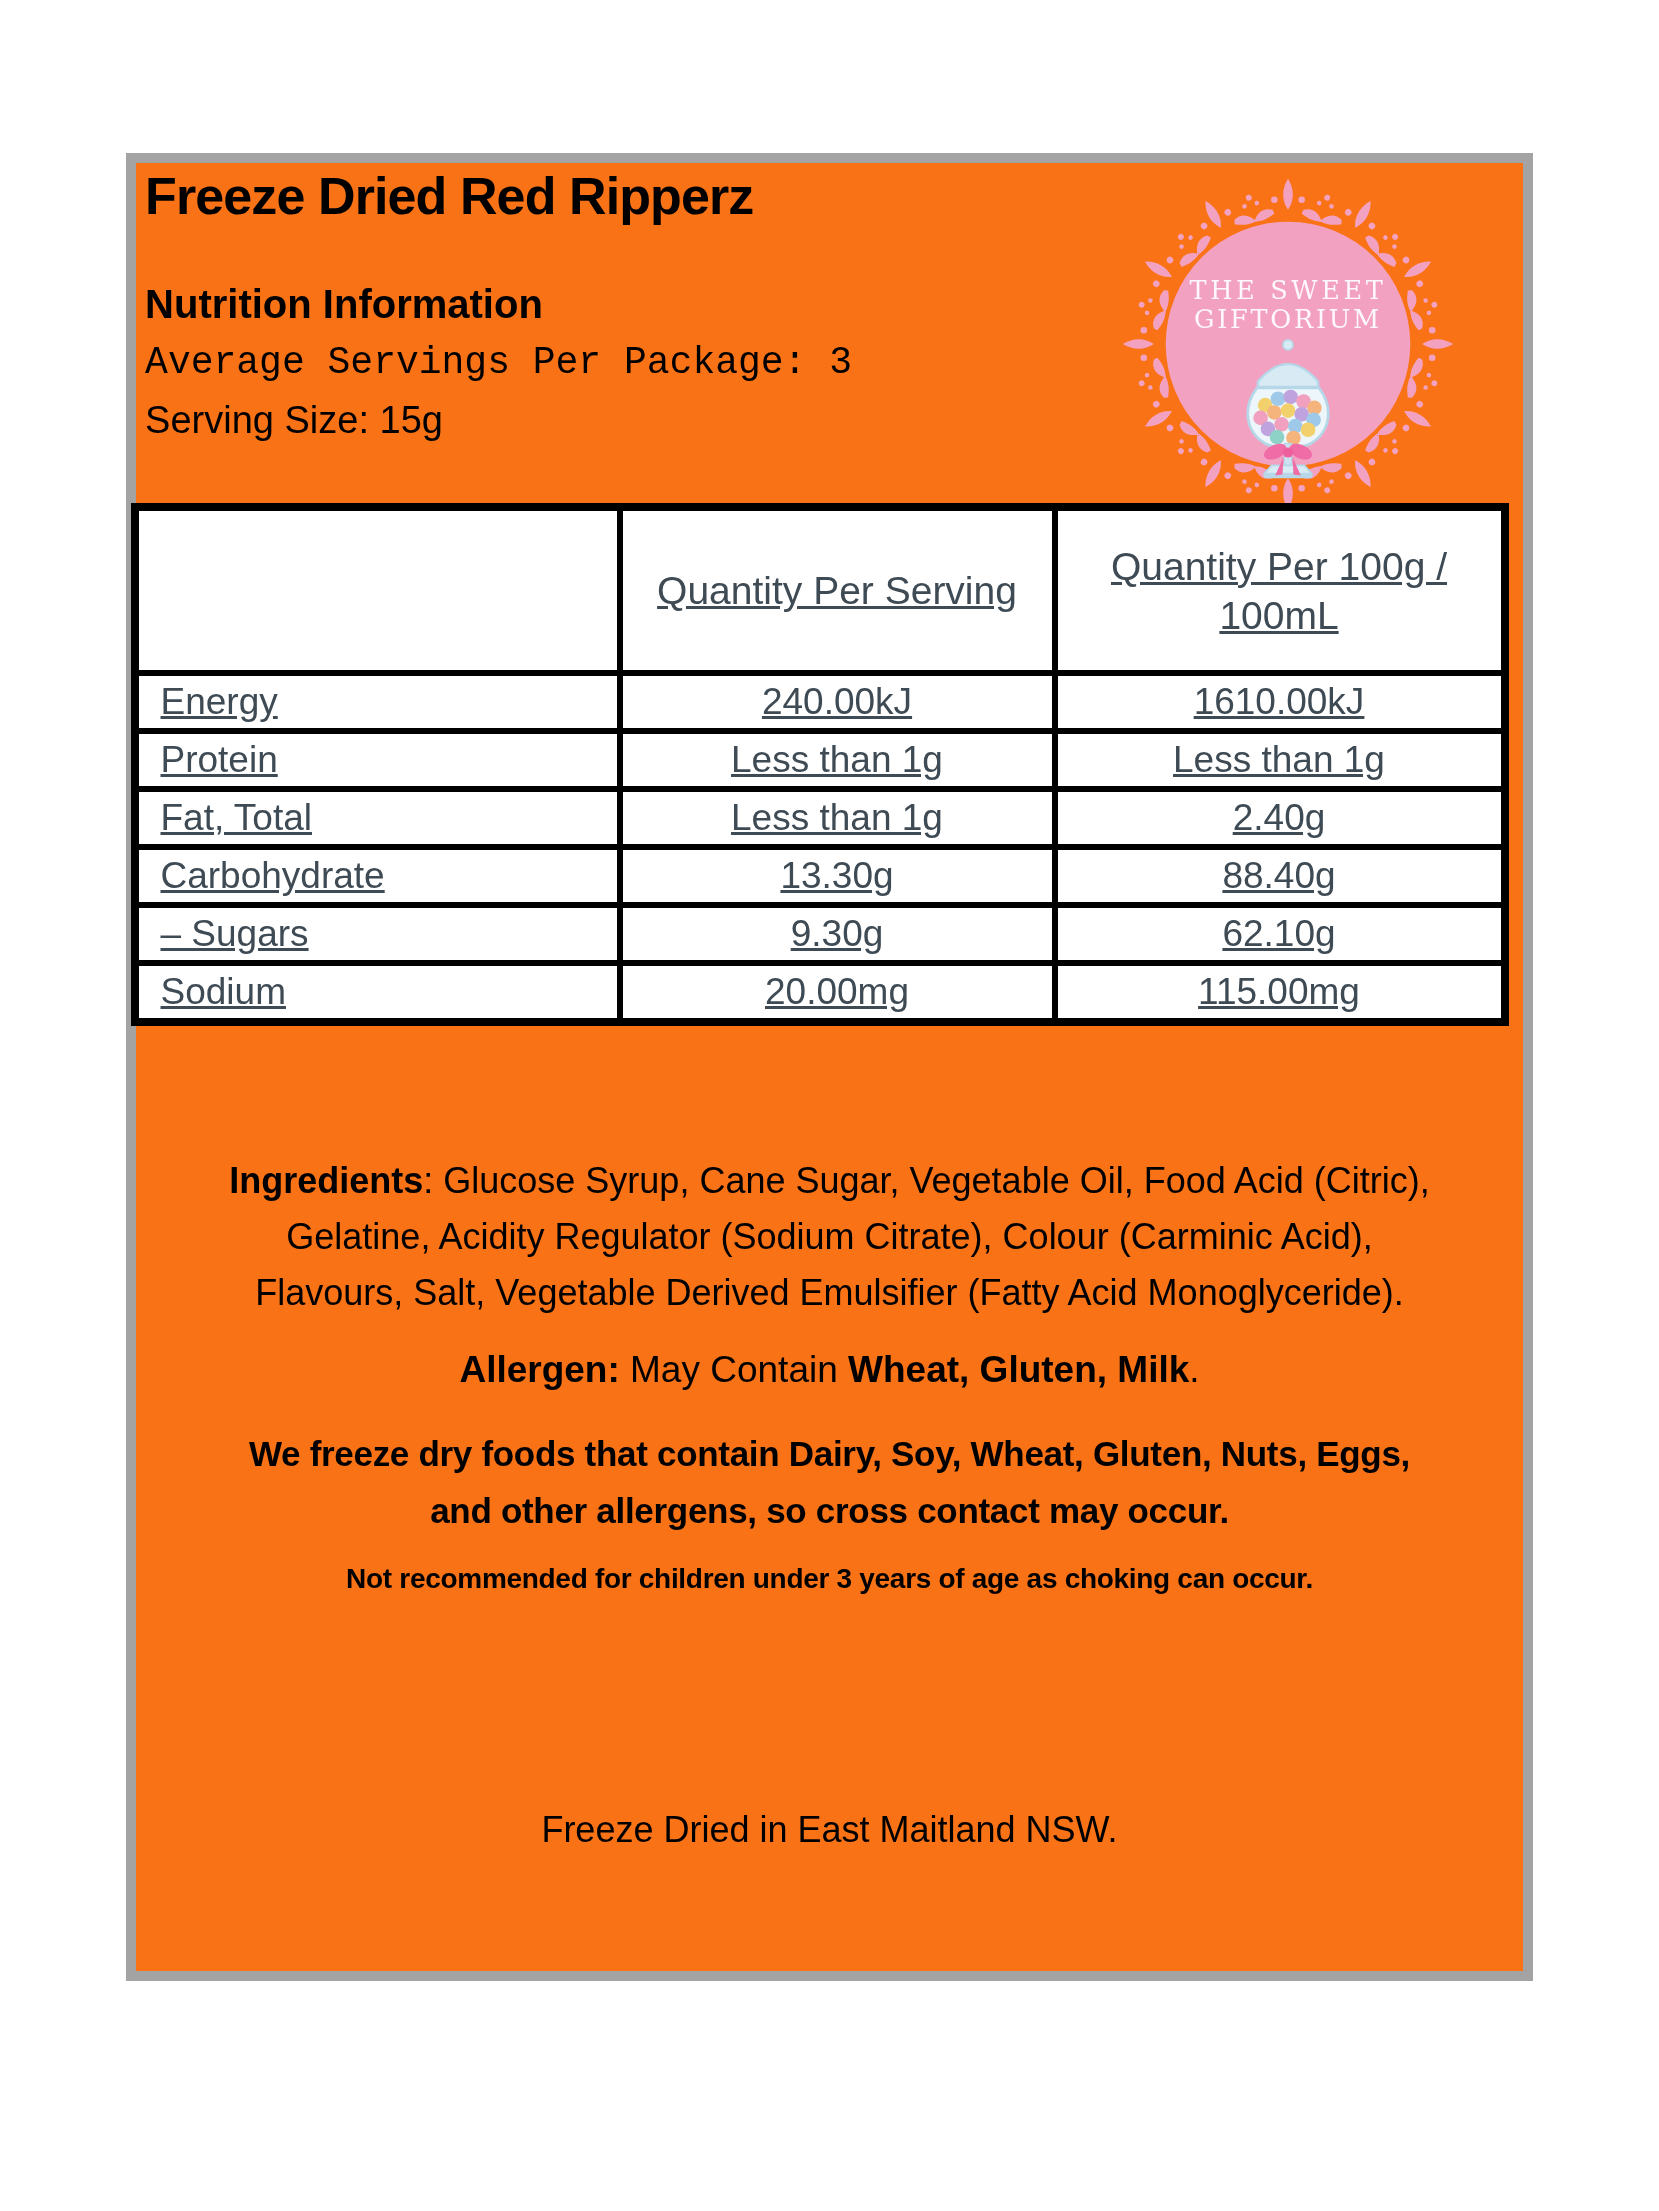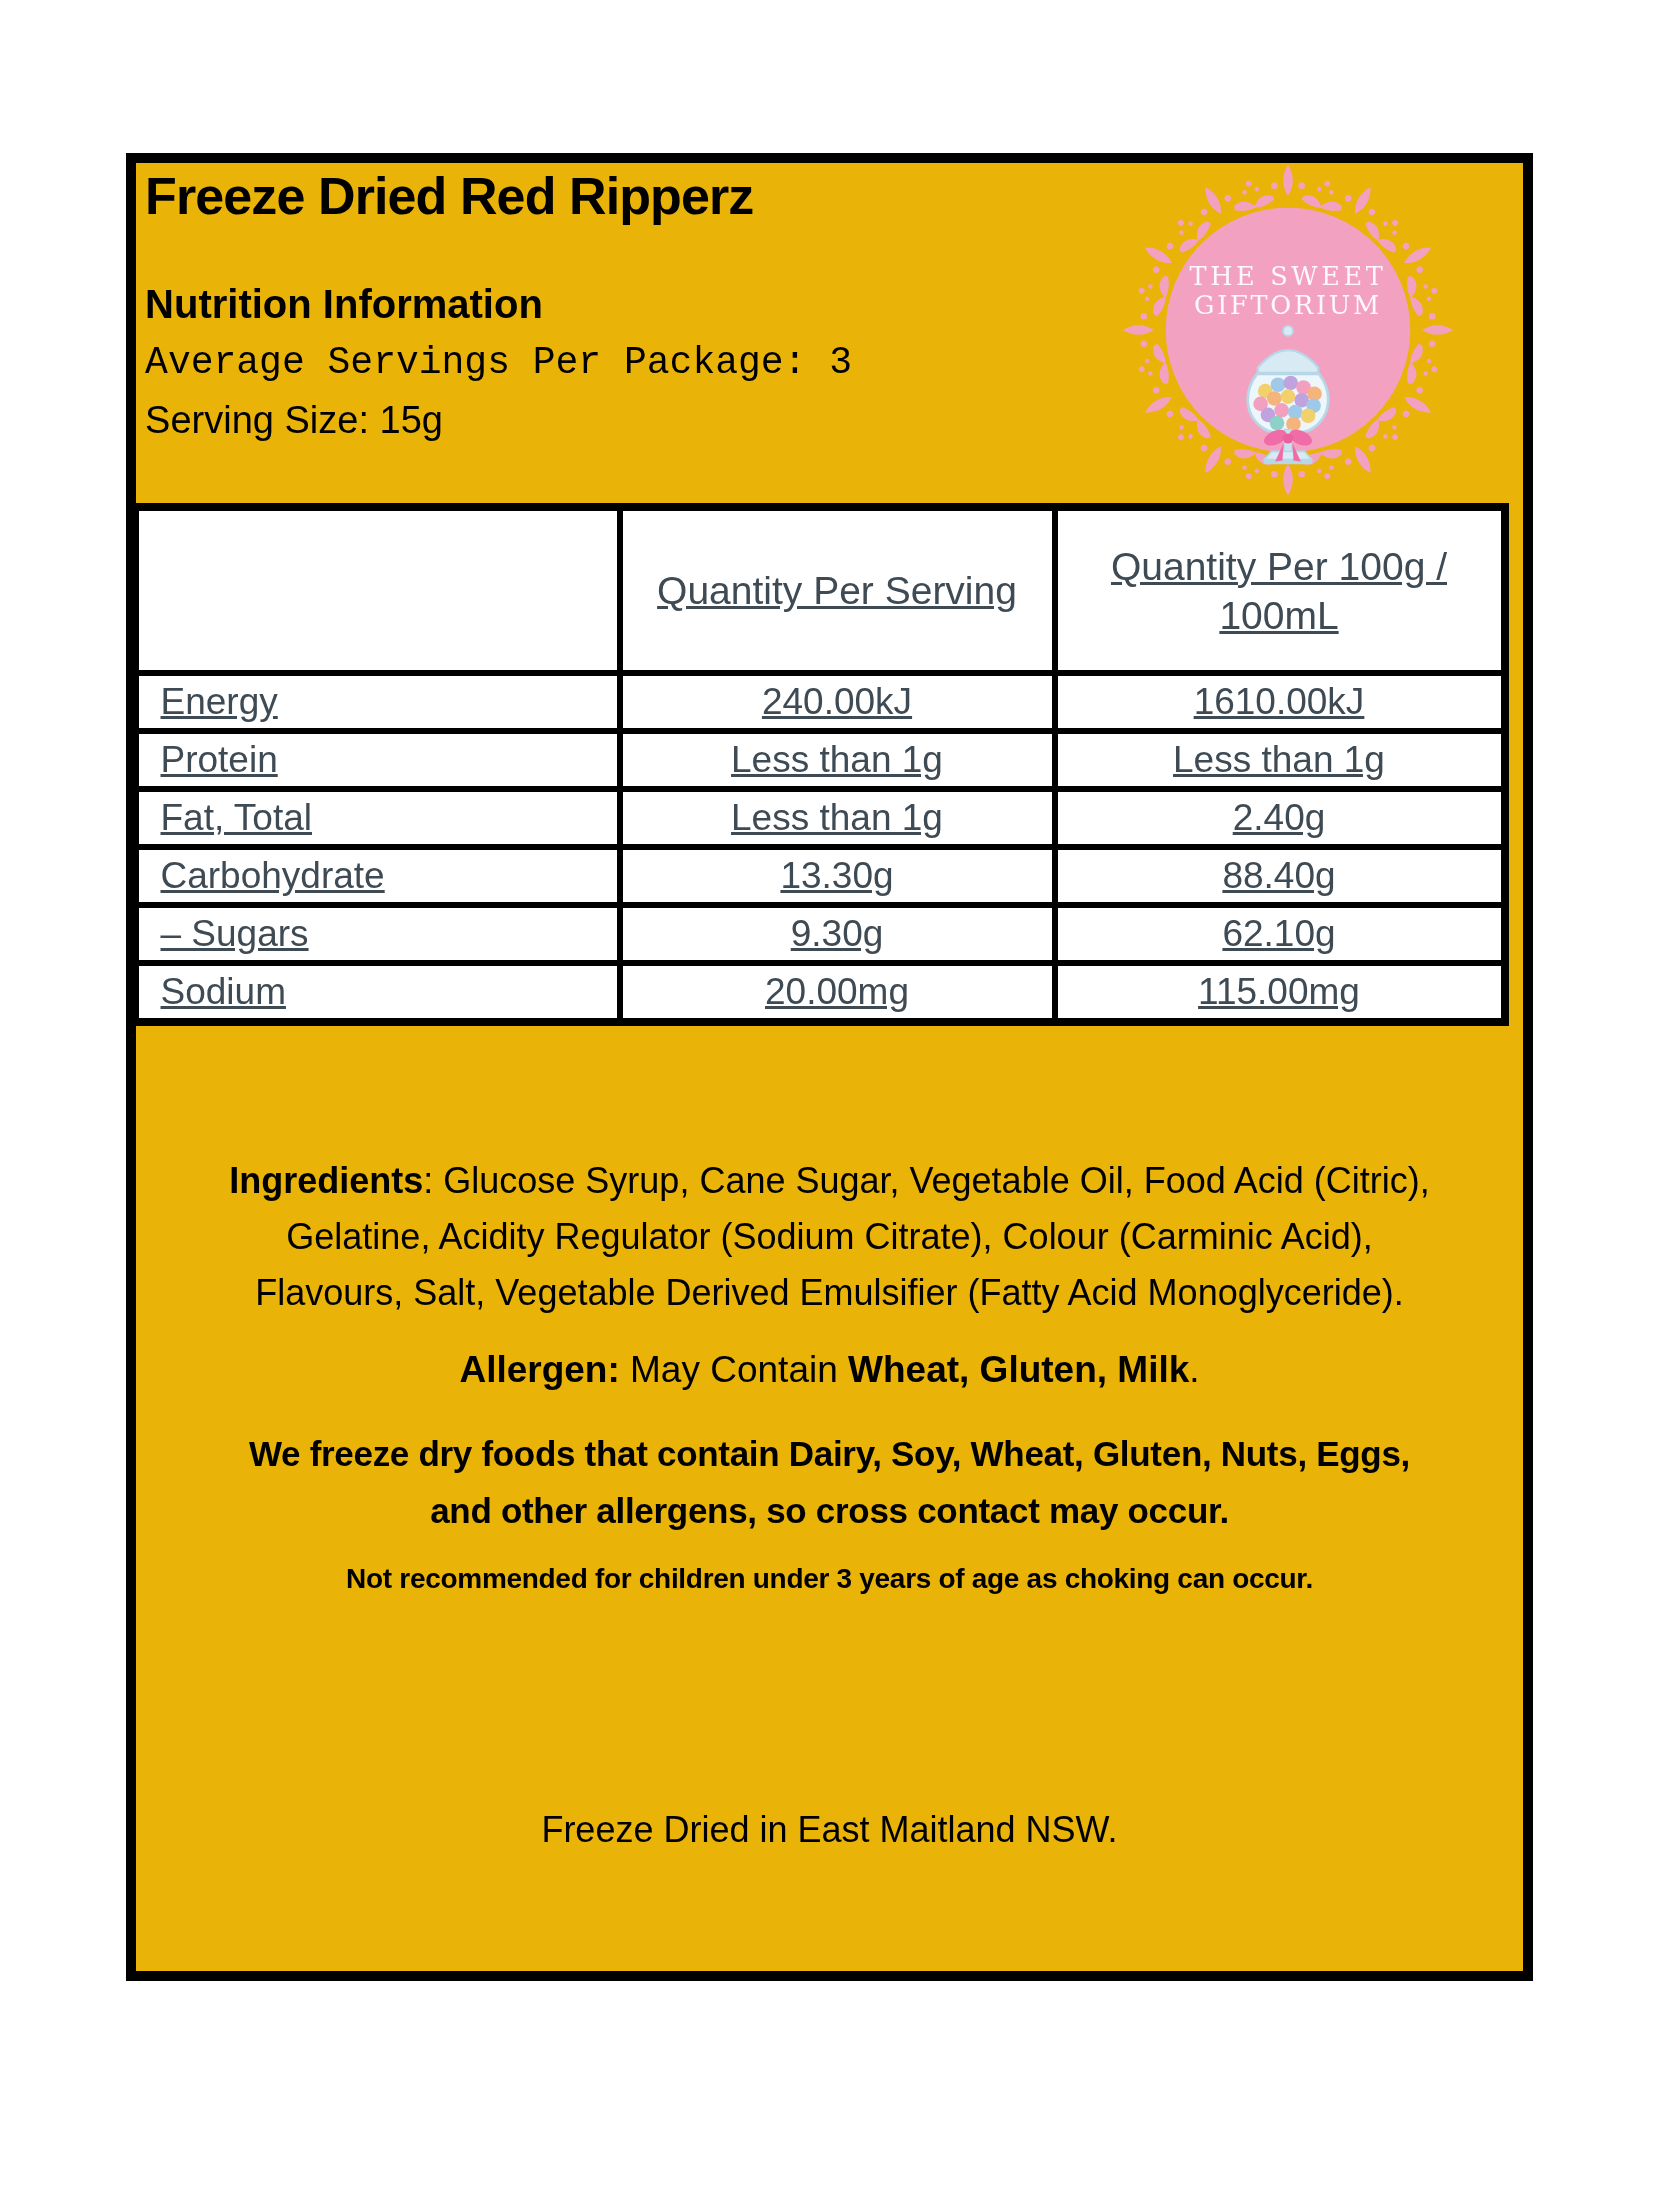--- a/index.html
+++ b/index.html
@@ -3,40 +3,40 @@
 <meta charset="utf-8">
 <style>
   html, body { margin:0; padding:0; background:#ffffff; }
   .page {
     position:relative; width:1659px; height:2211px; background:#ffffff;
     font-family:"Liberation Sans", sans-serif; color:#000;
     overflow:hidden;
   }
   .label-box {
     position:absolute; left:126px; top:153px; width:1407px; height:1828px;
-    border:10px solid #000000; box-sizing:border-box; background:#eab308;
+    border:10px solid #a3a3a3; box-sizing:border-box; background:#f97316;
   }
   .product-title {
     position:absolute; left:9.1px; top:3.7px;
     font-size:52px; font-weight:bold; letter-spacing:-0.9px; line-height:58px;
     white-space:nowrap;
   }
   .nutri-heading {
     position:absolute; left:9.1px; top:117px;
     font-size:40px; font-weight:bold; line-height:48px; white-space:nowrap;
   }
   .serv-line1 {
     position:absolute; left:9.1px; top:177px;
     font-size:38px; line-height:46px; white-space:nowrap;font-family:Liberation Mono, monospace;
   }
   .serv-line2 {
     position:absolute; left:9.1px; top:234px;
     font-size:38px; line-height:46px; white-space:nowrap;
   }
-  .logo-wrap { position:absolute; left:985px; top:0px; width:334px; height:334px;text-align:right; }
+  .logo-wrap { position:absolute; left:985px; top:14px; width:334px; height:334px;text-align:right; }
 
   
   table.nutri {
     position:absolute; left:-5.5px; top:340px; width:1371px;
     border-collapse:collapse; table-layout:fixed;
     border:8.2px solid #000;
     color:#3E4A54;
     text-decoration:underline;
   }
   table.nutri td { border:6.4px solid #000; background:#fff; vertical-align:middle; overflow:hidden; }

